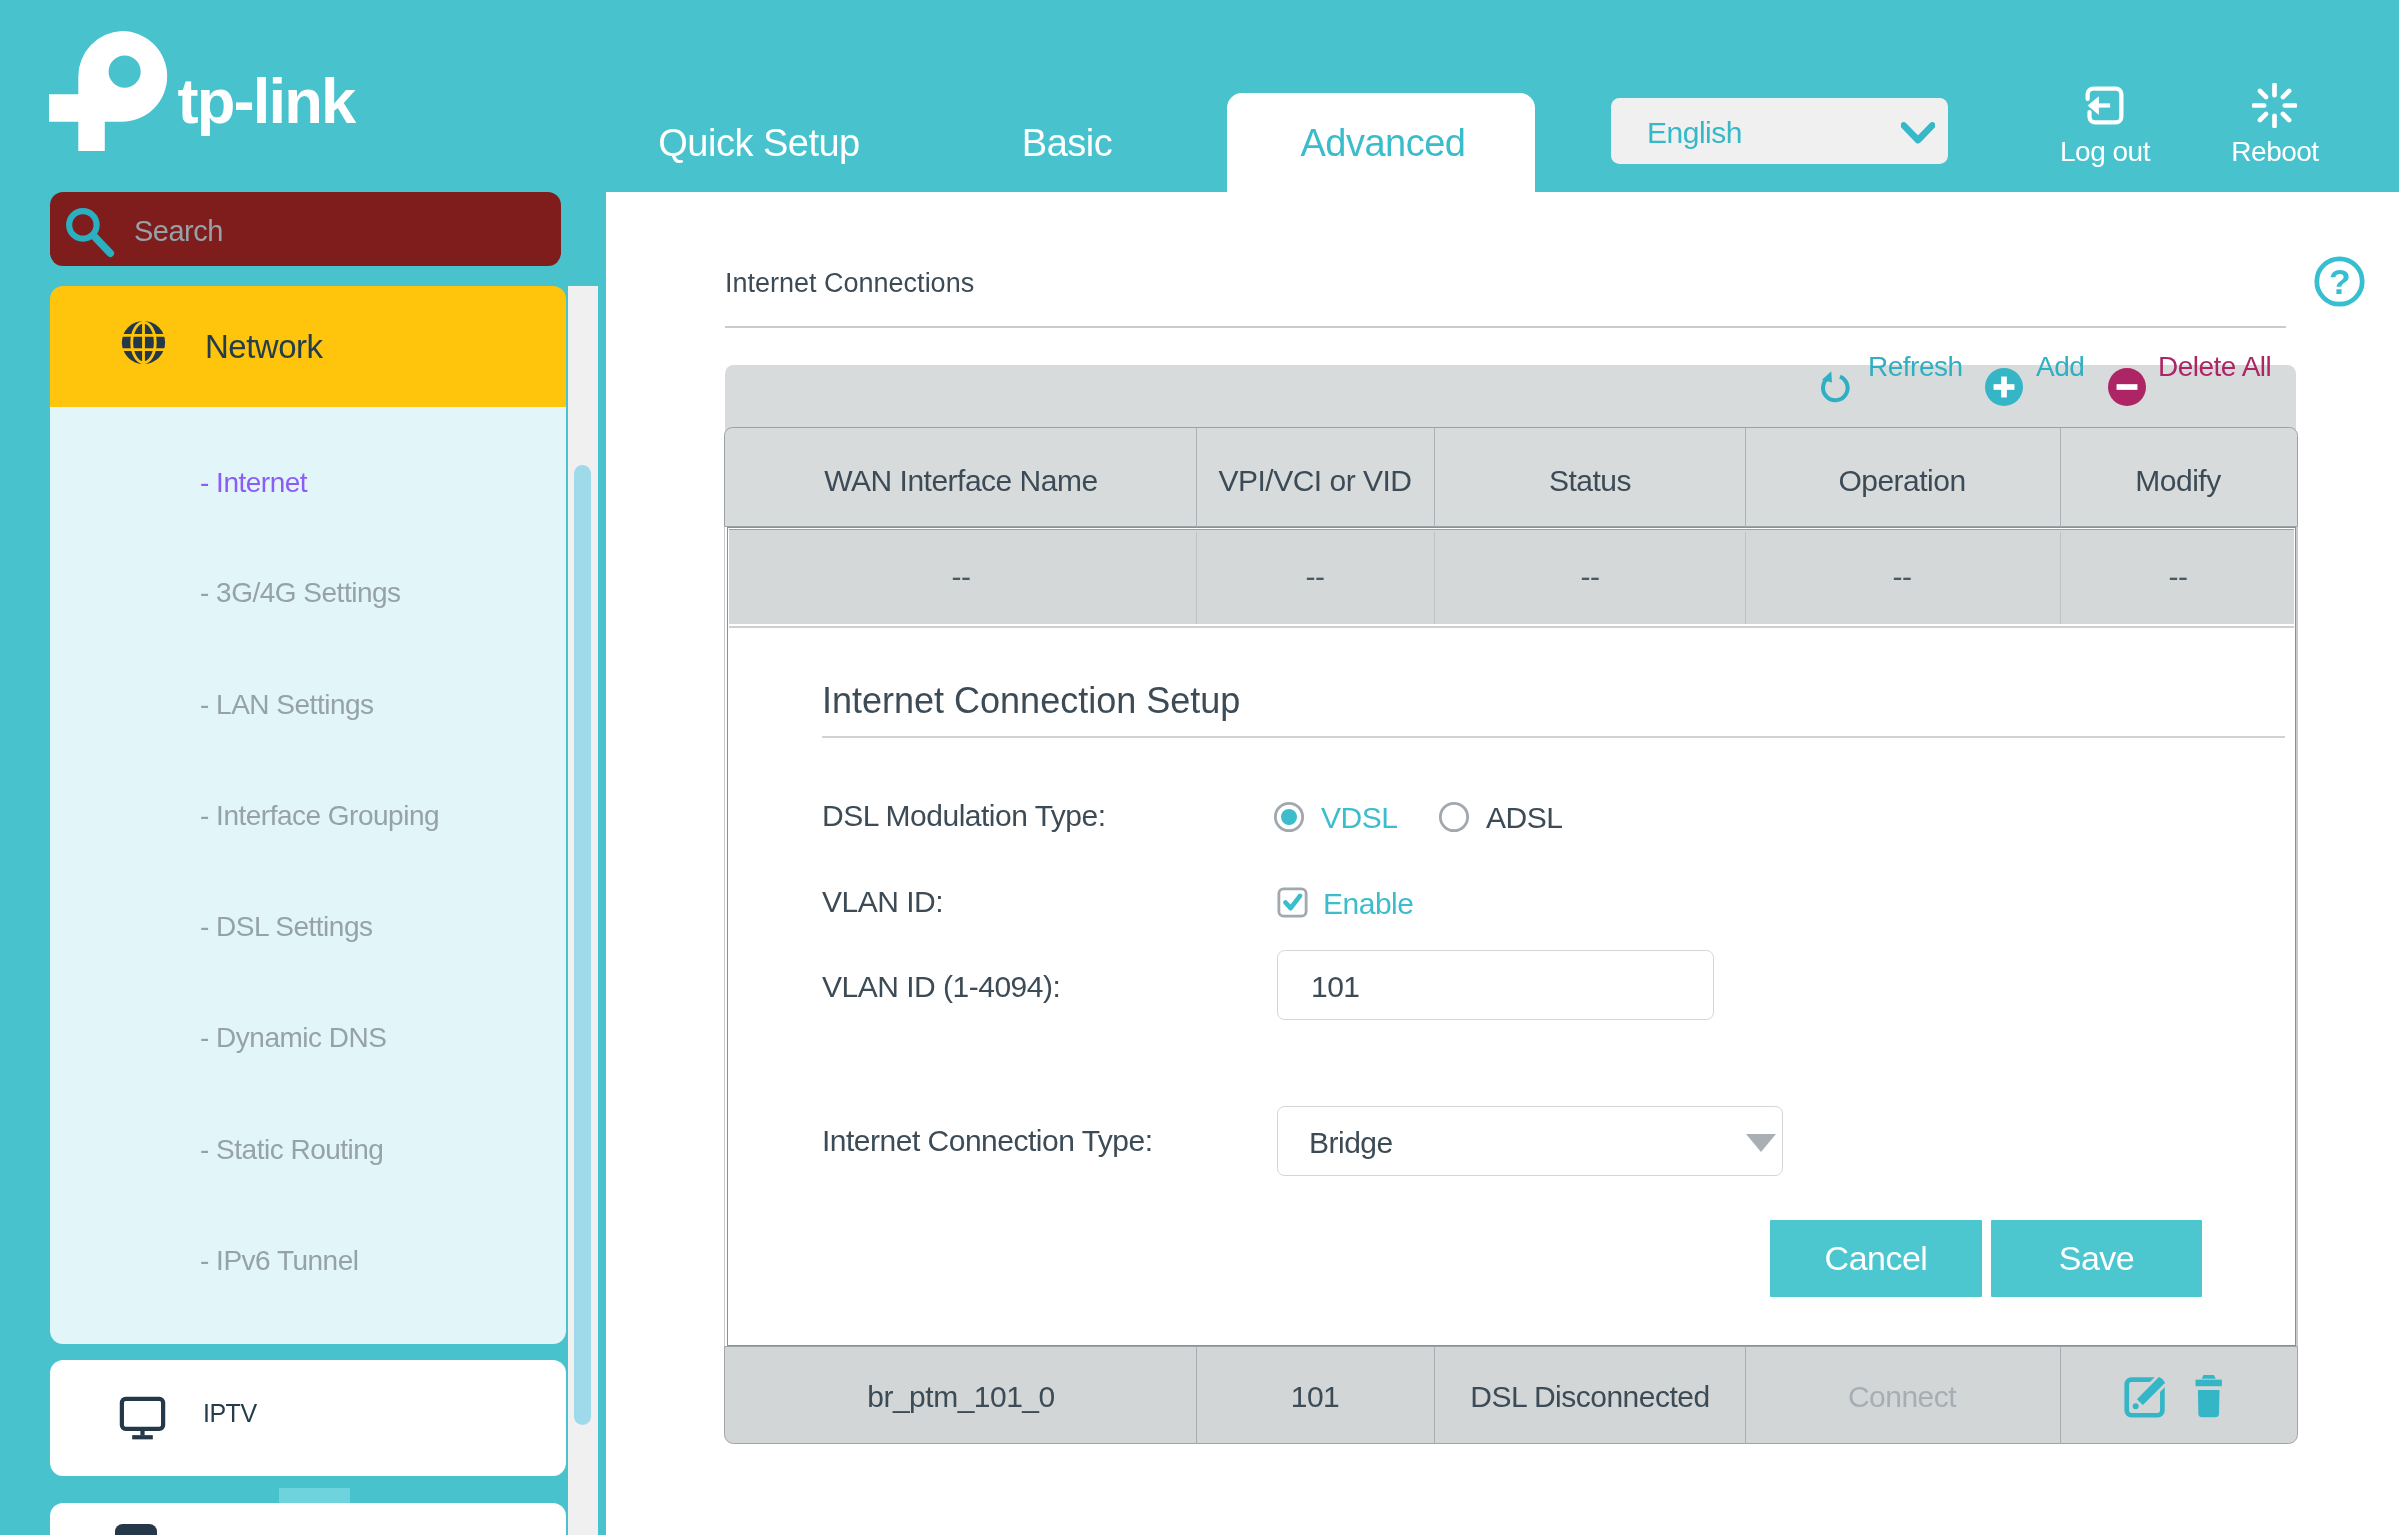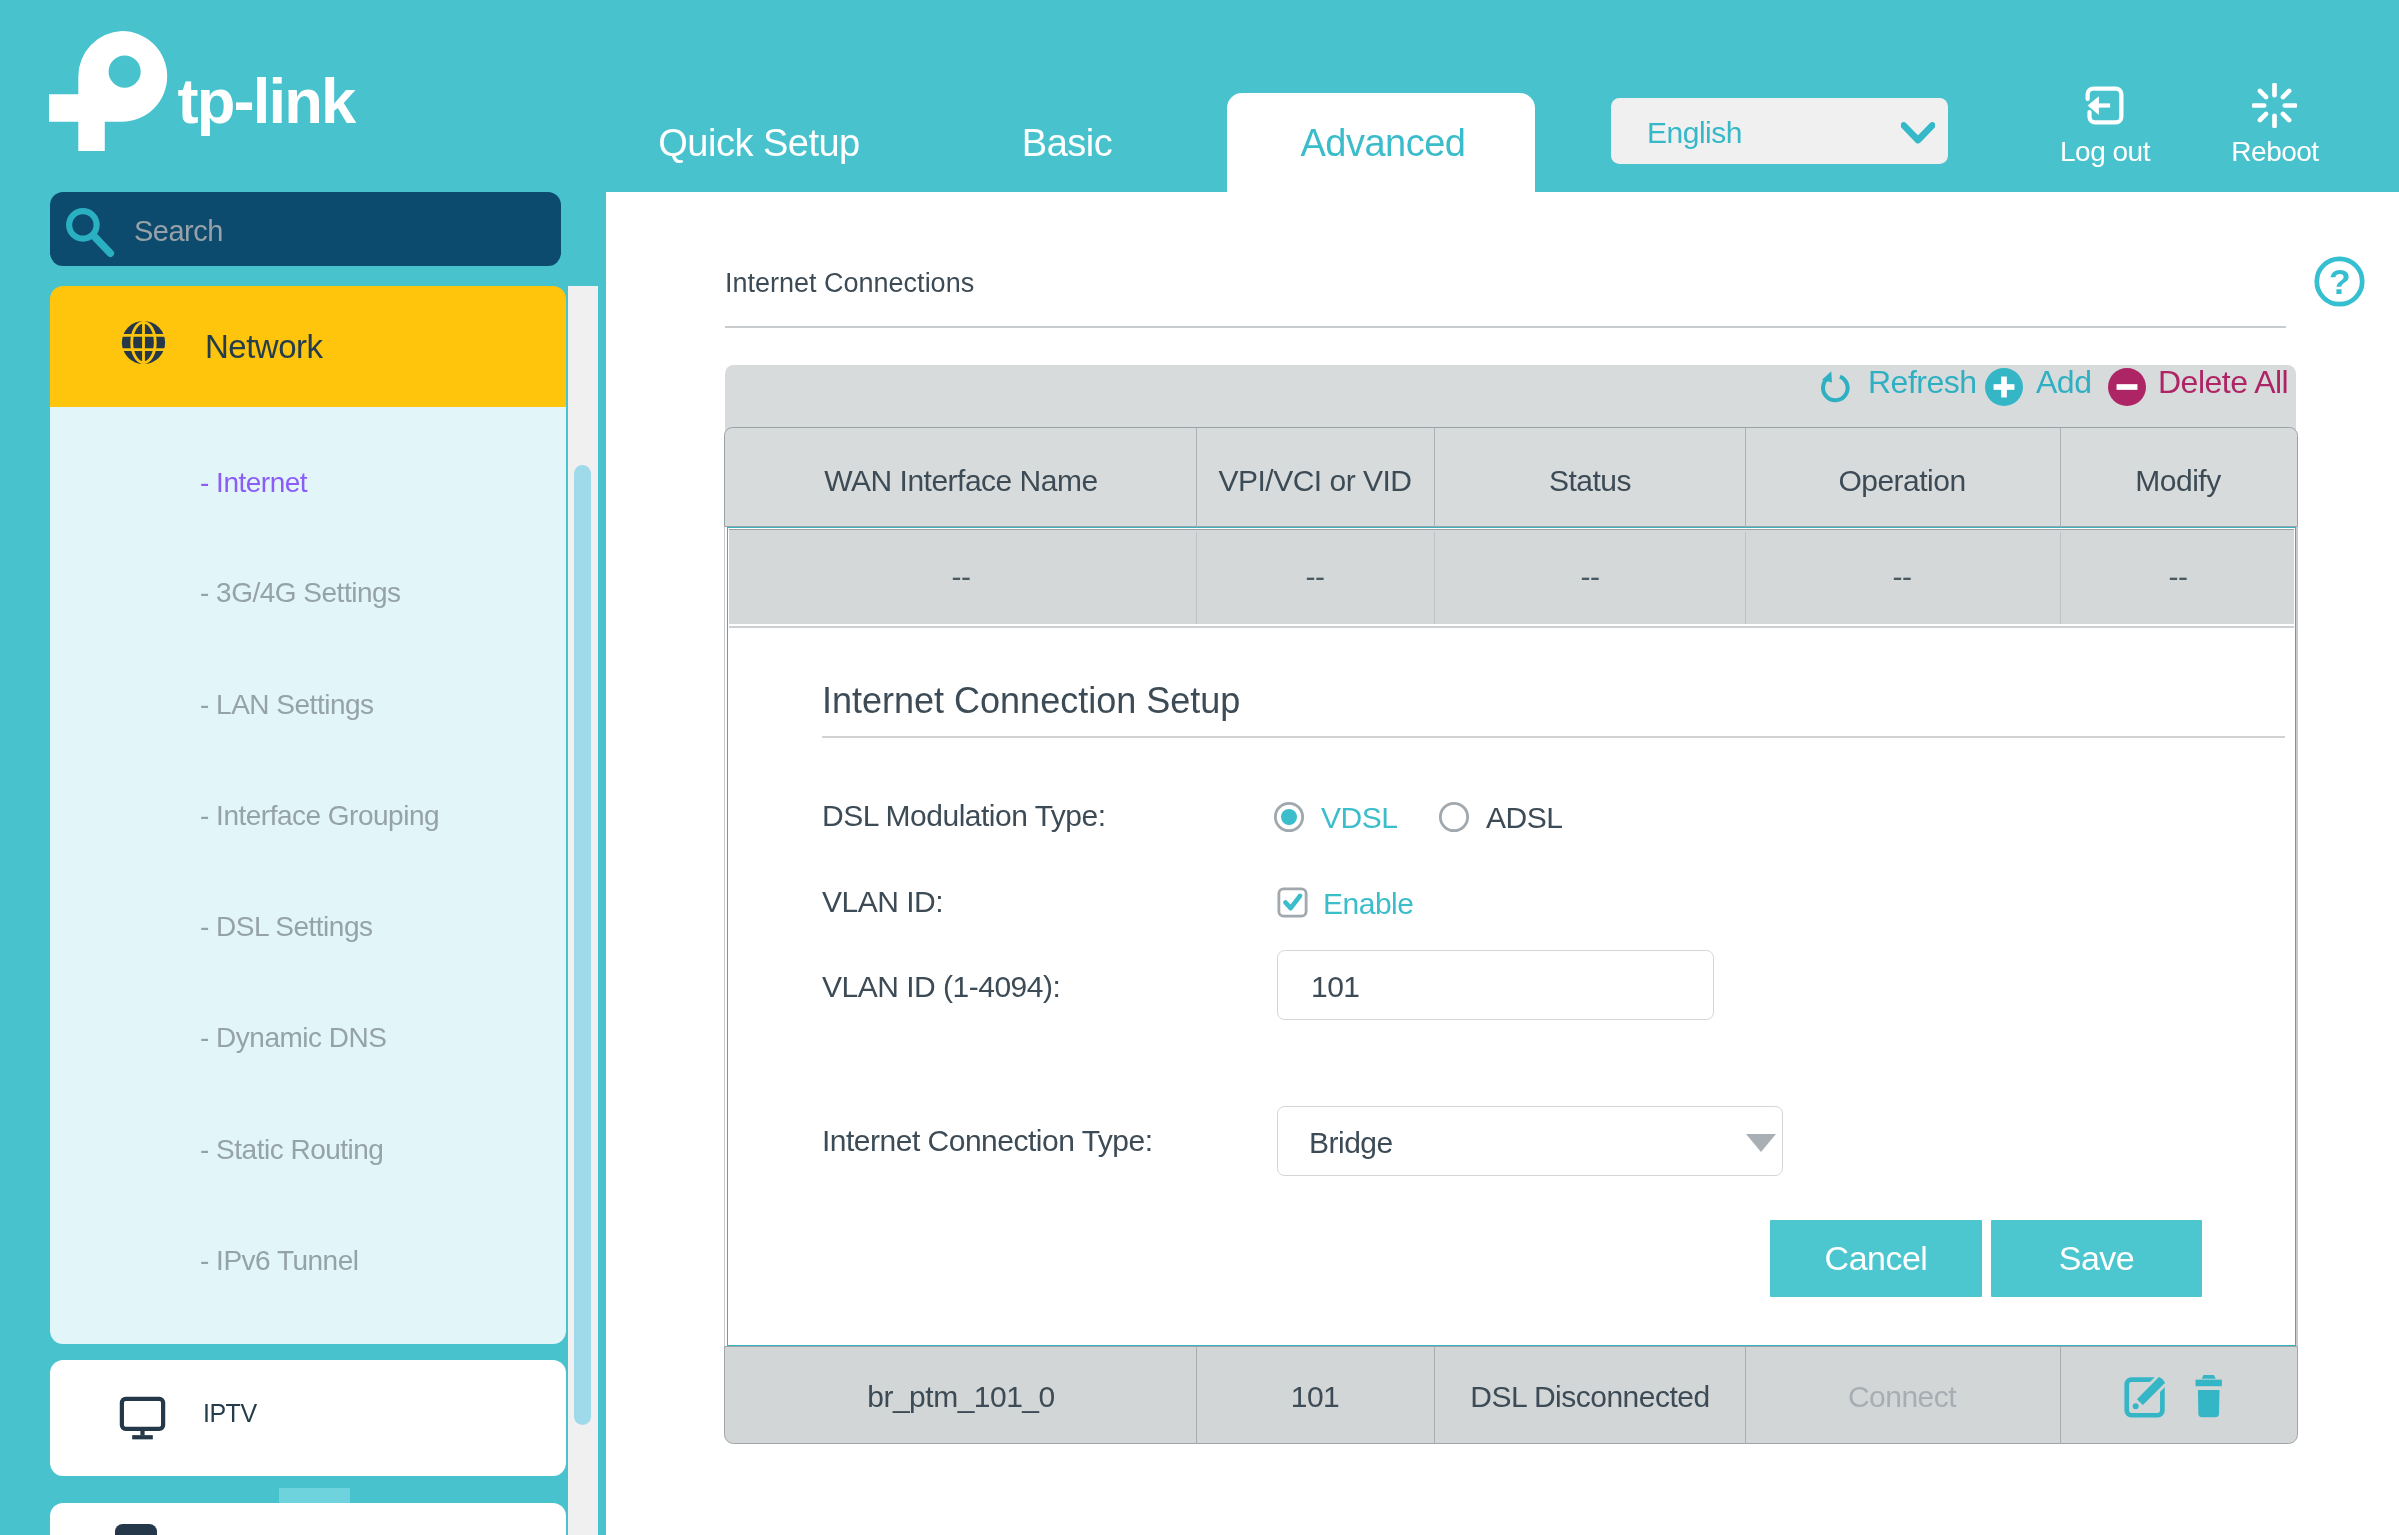--- a/index.html
+++ b/index.html
@@ -8,37 +8,37 @@
 .abs { position:absolute; }
 
 #content { left:606px; top:192px; width:1794px; height:1344px; background:#FFFFFF; }
 #tabactive { left:1227px; top:93px; width:308px; height:104px; background:#FFFFFF; border-radius:15px 15px 0 0; }
 .tab { top:121px; font-size:38px; line-height:44px; color:#FFFFFF; transform:translateX(-50%); white-space:nowrap; }
 #tab-adv { color:#3BBCCB; }
 #engsel { left:1611px; top:98px; width:337px; height:66px; background:#F0F0F0; border-radius:8.5px; }
 #engsel span { position:absolute; left:36px; top:18px; font-size:30px; color:#35B8C8; }
 #logout-t, #reboot-t { top:136px; font-size:28px; color:#FFFFFF; transform:translateX(-50%); white-space:nowrap; }
 
-#search { left:50px; top:192px; width:511px; height:74px; background:#0c4a6e; border-radius:13.2px; }
+#search { left:50px; top:192px; width:511px; height:74px; background:#7f1d1d; border-radius:13.2px; }
 #search span { position:absolute; left:84px; top:23px; font-size:29px; color:#97A1A8; }
 #network { left:50px; top:286px; width:516px; height:121px; background:#FFC50D; border-radius:13.2px 13.2px 0 0; }
 #network span { position:absolute; left:155px; top:42px; font-size:33px; color:#253C4B; }
 #submenu { left:50px; top:407px; width:516px; height:937px; background:#E2F5F8; border-radius:0 0 13.2px 13.2px; }
 .mi { position:absolute; left:150px; font-size:28px; color:#96A2A9; white-space:nowrap; transform:translateY(-50%); }
 .mi.sel { color:#8b5cf6; }
 #iptv { left:50px; top:1360px; width:516px; height:116px; background:#FFFFFF; border-radius:13.2px; }
 #iptv span { position:absolute; left:153px; top:39px; font-size:25px; color:#253C4B; }
 #nextblk { left:50px; top:1503px; width:516px; height:33px; background:#FFFFFF; border-radius:13.2px 13.2px 0 0; }
 #strack { left:568px; top:286px; width:30px; height:1250px; background:#F0F0F0; }
 #sthumb { left:574px; top:465px; width:17px; height:960px; background:#9FDAEB; border-radius:8.5px; }
 
 #ctitle { left:725px; top:268px; font-size:27px; letter-spacing:0; }
 #chr { left:725px; top:326px; width:1561px; height:1.9px; background:#C9CCCE; }
 #toolbar { left:725px; top:365px; width:1571px; height:66px; background:#D8DBDC; border-radius:8.5px 8.5px 0 0; }
-.tbt { position:absolute; top:364px; font-size:32px; color:#2FB0C2; }
+.tbt { position:absolute; top:351px; font-size:28px; color:#2FB0C2; }
 #thead { left:724px; top:427px; width:1574px; height:100px; background:#D8DBDC; border:0.9px solid #9BA2A6; border-radius:8.5px 8.5px 0 0; }
 #tbody { left:727px; top:527px; width:1569px; height:819px; background:#FFFFFF; border:1.9px solid #35B3C1; }
 #dashrow { left:729px; top:529px; width:1565px; height:95px; background:#D4D8D9; border-top:1.9px solid #99A0A5; }
 .hc { position:absolute; top:464px; font-size:30px; color:#3C4B55; transform:translateX(-50%); white-space:nowrap; }
 .dc { position:absolute; top:560px; font-size:30px; color:#4A5A63; transform:translateX(-50%); }
 .vsep-h { position:absolute; top:428px; width:0.9px; height:99px; background:#ABB1B5; }
 .vsep-d { position:absolute; top:532px; width:0.9px; height:92px; background:#BEC3C5; }
 #stitle { left:822px; top:680px; font-size:36px; letter-spacing:0; }
 #shr { left:822px; top:736px; width:1463px; height:1.9px; background:#D2D2D2; }
 .flabel { position:absolute; left:822px; font-size:30px; transform:translateY(-50%); white-space:nowrap; }

